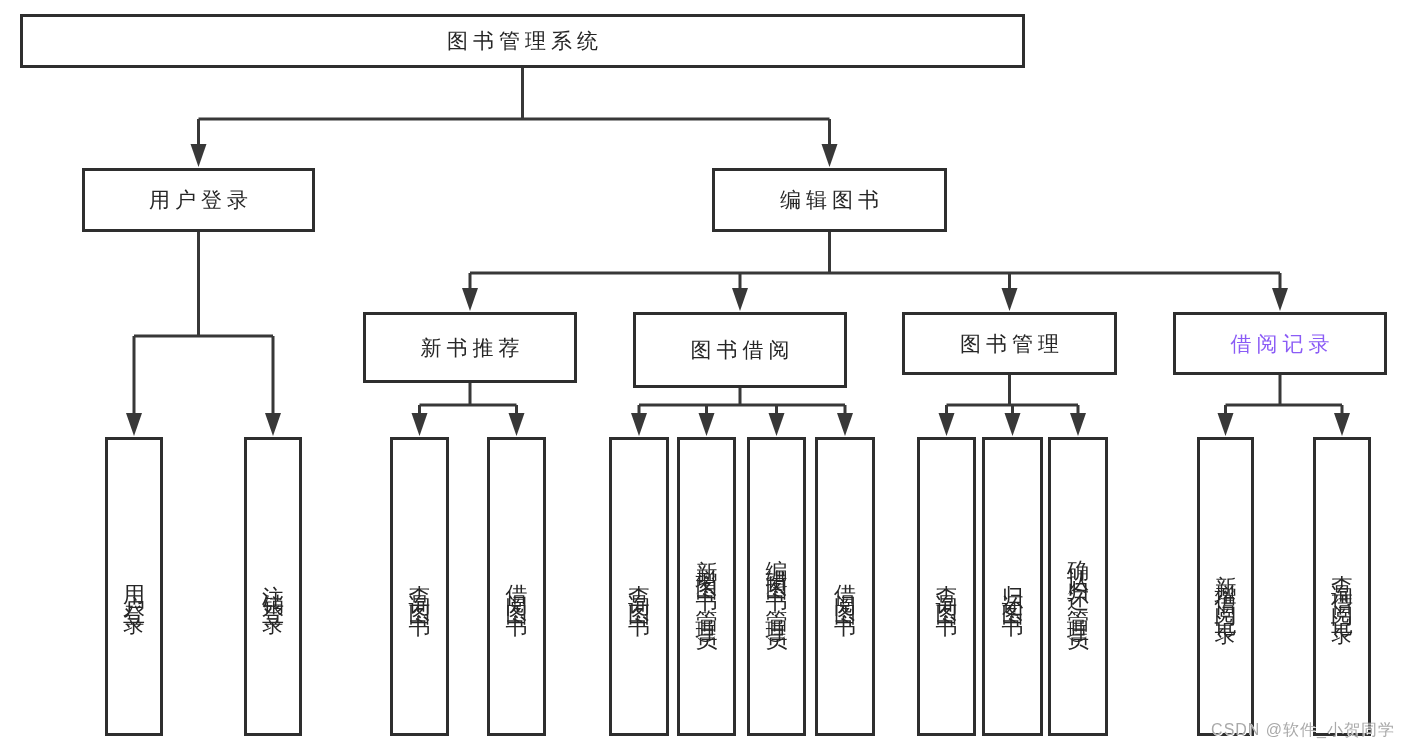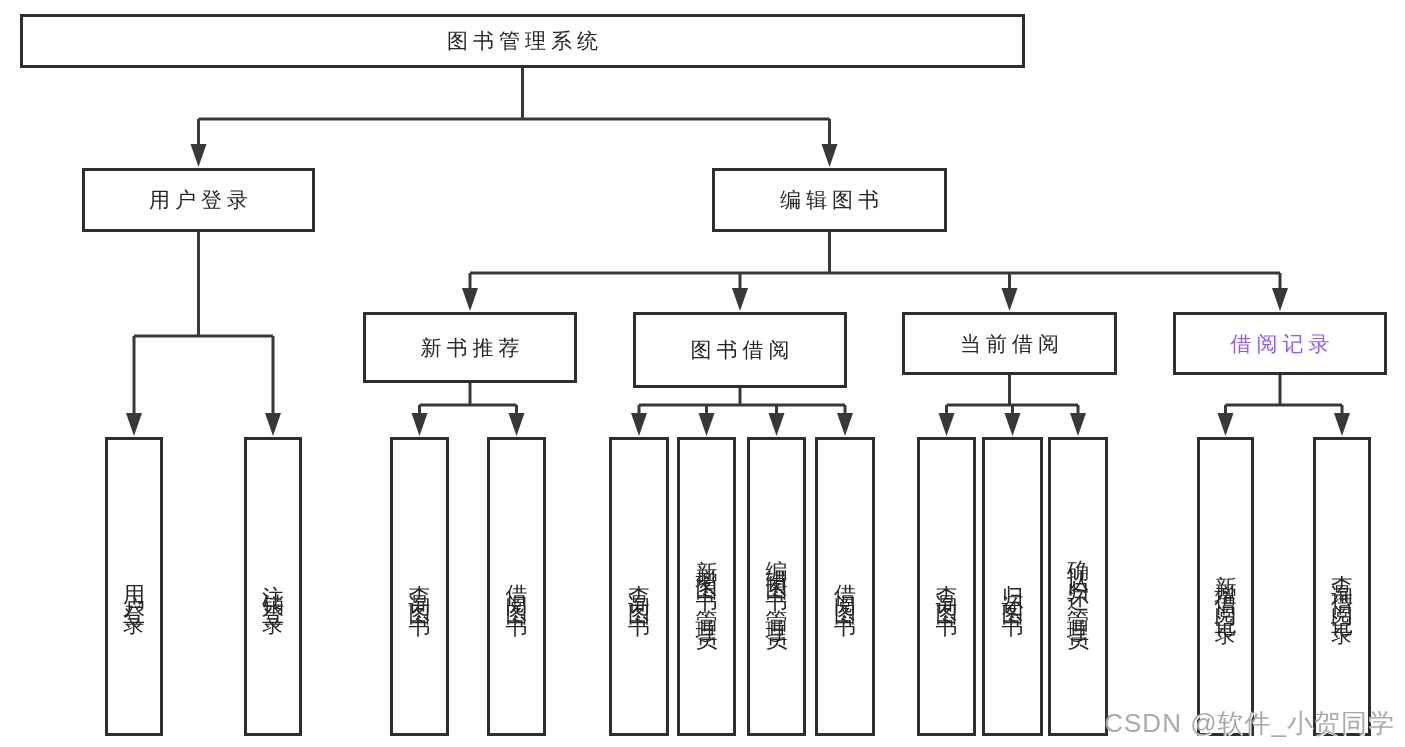--- a/index.html
+++ b/index.html
@@ -39,21 +39,21 @@
     text-orientation: mixed;
     font-size: 22px;
     letter-spacing: 10px;
     line-height: 1;
     white-space: nowrap;
   }
   .watermark {
     position: absolute;
     right: 10px;
     bottom: 6px;
-    font-size: 26px;
+    font-size: 16px;
     color: #a9a9a9;
     letter-spacing: 1px;
     z-index: 2;
     text-shadow: 1px 1px 0 #ffffff;
   }
 </style>
 </head>
 <body>
 
 <div id="diagram">
@@ -95,21 +95,21 @@
     <div class="node h" style="left: 712px; top: 168px; width: 235px; height: 64px; border-color: rgb(46, 46, 46);">
       <span style="color: rgb(38, 38, 38);">编辑图书</span>
     </div>
     <div class="node h" style="left: 363px; top: 312px; width: 214px; height: 71px; border-color: rgb(46, 46, 46);">
       <span style="color: rgb(38, 38, 38);">新书推荐</span>
     </div>
     <div class="node h" style="left: 633px; top: 312px; width: 214px; height: 76px; border-color: rgb(46, 46, 46);">
       <span style="color: rgb(38, 38, 38);">图书借阅</span>
     </div>
     <div class="node h" style="left: 902px; top: 312px; width: 215px; height: 63px; border-color: rgb(46, 46, 46);">
-      <span style="color: rgb(38, 38, 38);">当前借阅</span>
+      <span style="color: rgb(38, 38, 38);">图书管理</span>
     </div>
     <div class="node h" style="left: 1173px; top: 312px; width: 214px; height: 63px; border-color: rgb(46, 46, 46);">
       <span style="color: #8b5cf6;">借阅记录</span>
     </div>
     <div class="node v" style="left: 105px; top: 437px; width: 58px; height: 299px; border-color: rgb(46, 46, 46);">
       <span style="color: rgb(38, 38, 38);">用户登录</span>
     </div>
     <div class="node v" style="left: 244px; top: 437px; width: 58px; height: 299px; border-color: rgb(46, 46, 46);">
       <span style="color: rgb(38, 38, 38);">注销登录</span>
     </div>

